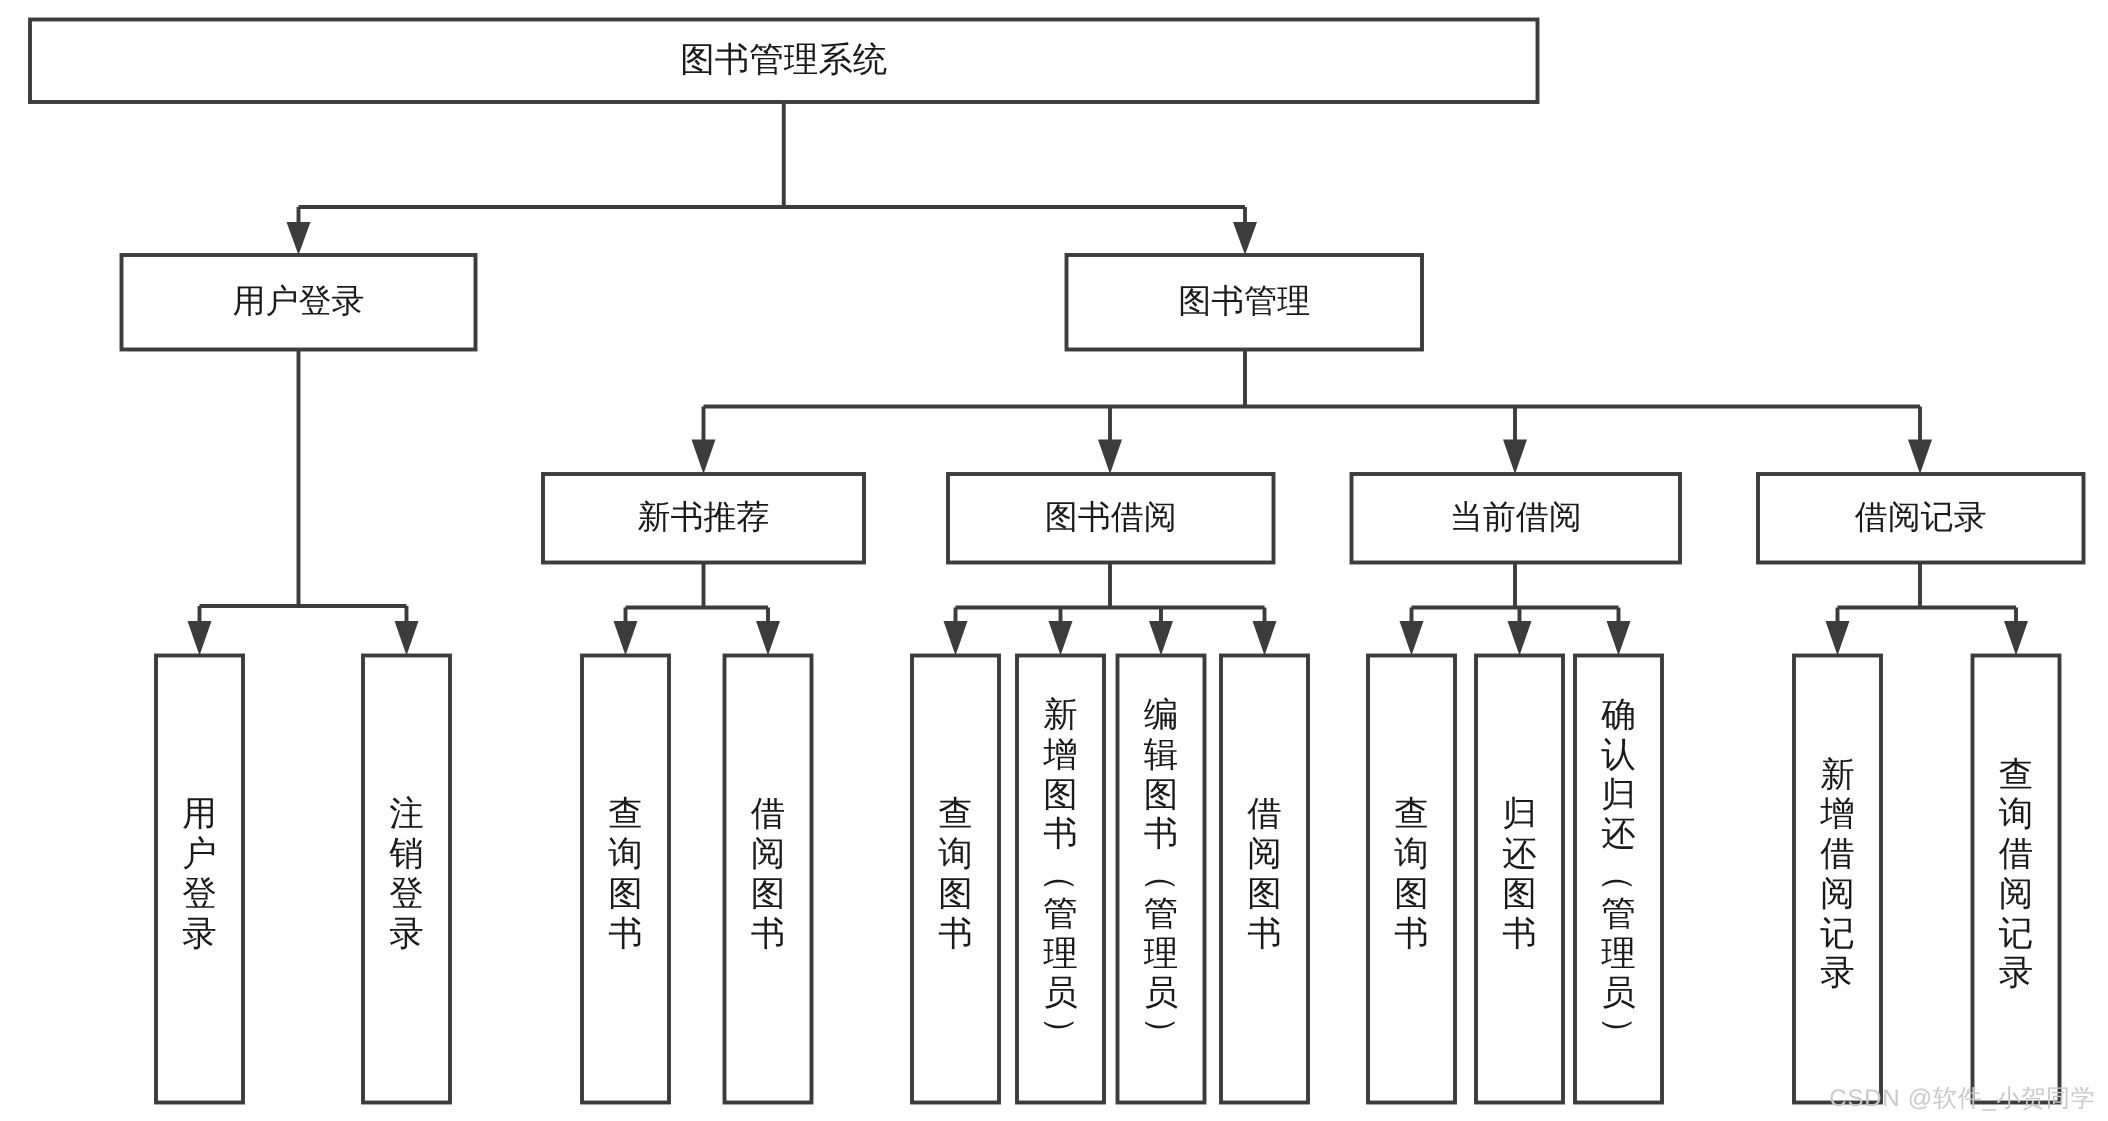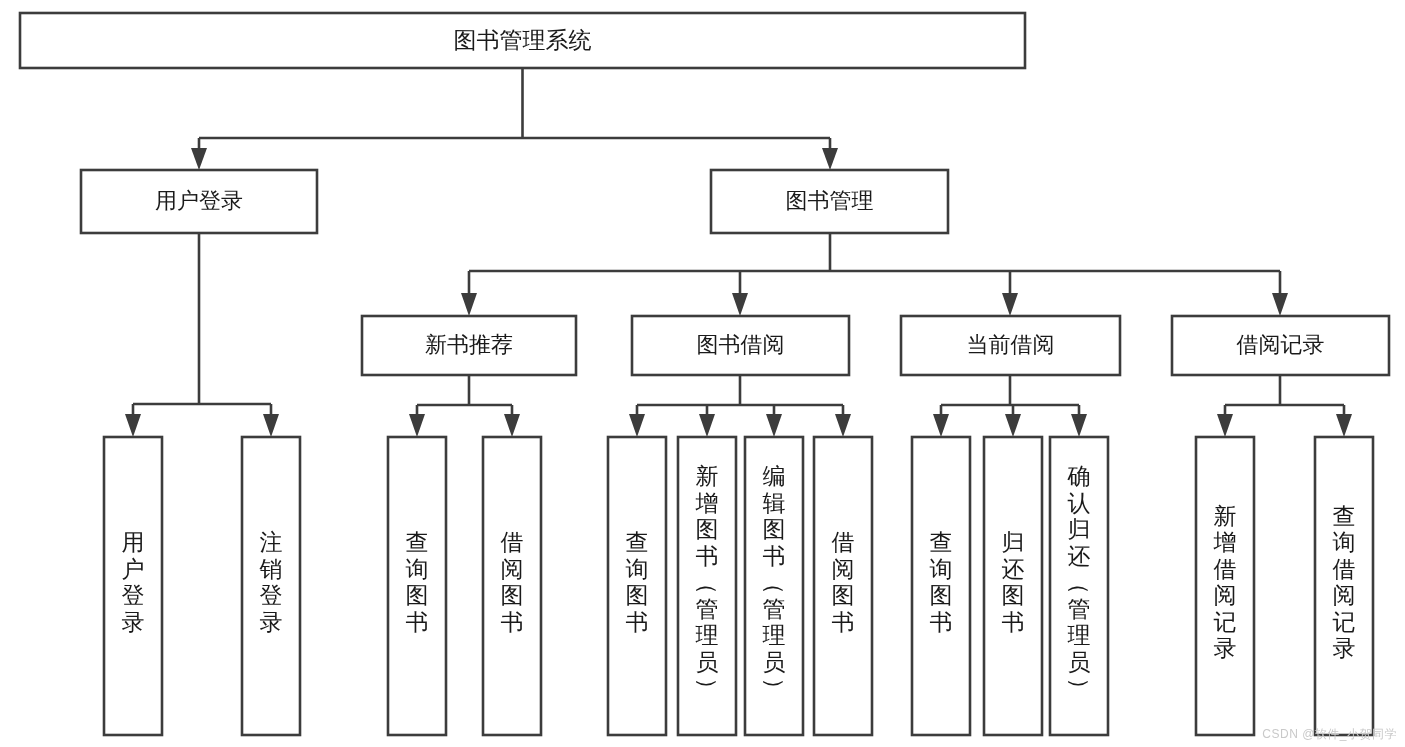--- a/index.html
+++ b/index.html
@@ -26,21 +26,21 @@
     fill:#1a1a1a;
     font-family:"Liberation Sans","DejaVu Sans",sans-serif;
     font-size:23px;
     text-anchor:middle;
   }
   .watermark{
     position:absolute;
     right:8px;
     bottom:4px;
     color:#c9c9c9;
-    font-size:12px;
+    font-size:16px;
     font-family:"Liberation Sans","DejaVu Sans",sans-serif;
     letter-spacing:0.5px;
     white-space:nowrap;
     user-select:none;
   }
 </style>
 </head>
 <body>
 
 <div id="stage">

